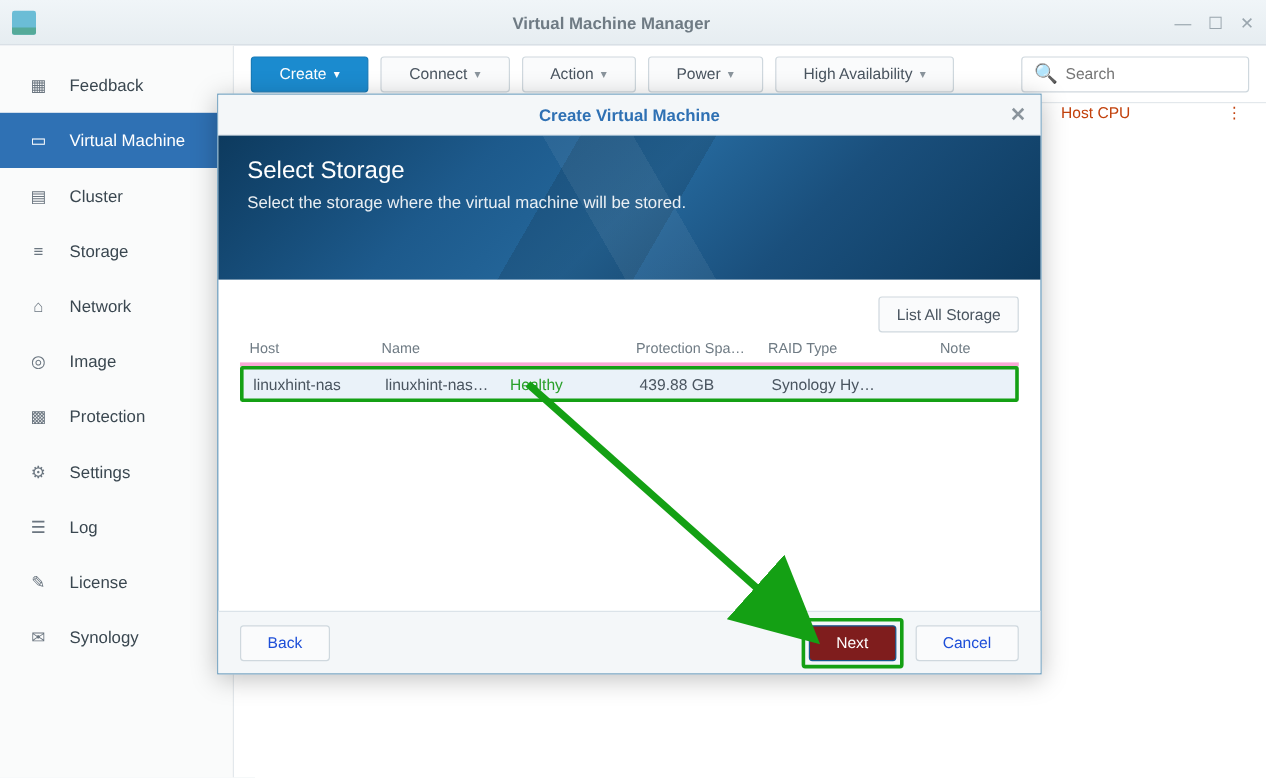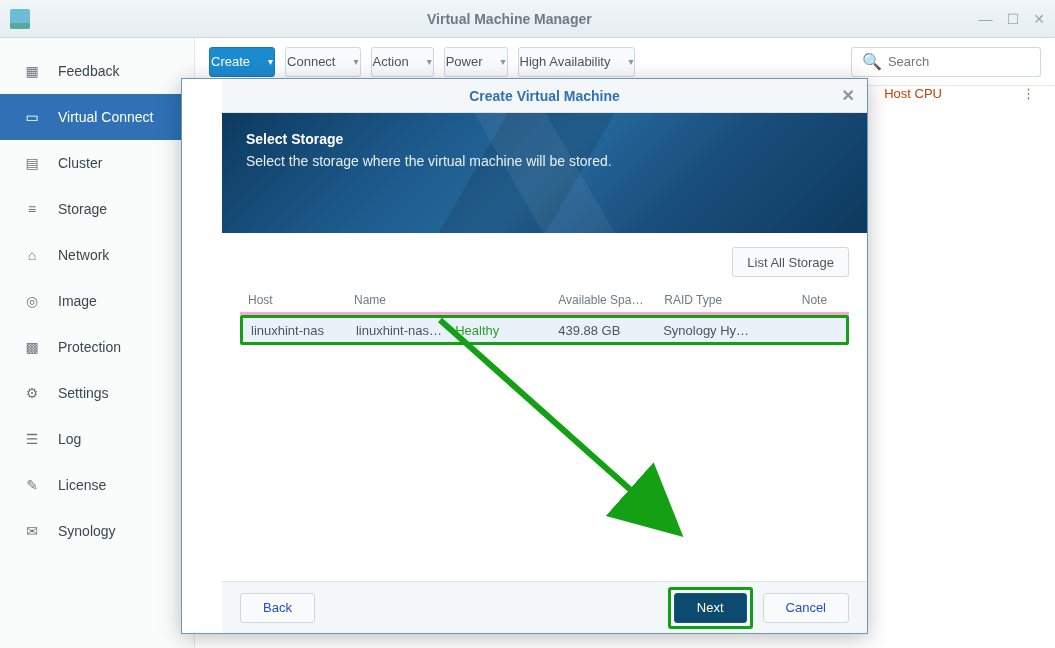--- a/index.html
+++ b/index.html
@@ -14,52 +14,52 @@
 
 .app-body { display: flex; height: calc(100% - 38px); background: #fff; }
 .sidebar { width: 195px; background: #fafbfb; border-right: 1px solid #e3e8ec; padding-top: 10px; }
 .sidebar-item { display: flex; align-items: center; height: 46px; padding-left: 22px; color: #3a4750; font-size: 14px; cursor: pointer; gap: 16px; }
 .sidebar-item.active { background: #2f71b4; color: #fff; }
 .sb-icon { width: 20px; height: 20px; color: #6b7680; display:flex; align-items:center; justify-content:center; }
 .sidebar-item.active .sb-icon { color: #fff; }
 
 .main { flex: 1; display: flex; flex-direction: column; }
 .toolbar { height: 48px; display: flex; align-items: center; gap: 10px; padding: 0 14px; border-bottom: 1px solid #e3e8ec; }
-.btn { height: 30px; padding: 0 1px; background: #fafbfc; border: 1px solid #cfd8de; border-radius: 3px; color: #4a5560; font-size: 13px; display:flex; align-items:center; gap:18px; cursor:pointer; }
+.btn { height: 30px; padding: 0 23px; background: #fafbfc; border: 1px solid #cfd8de; border-radius: 3px; color: #4a5560; font-size: 13px; display:flex; align-items:center; gap:6px; cursor:pointer; }
 .btn.primary { background: #1b8bcf; border-color:#187bb8; color:#fff; }
 .btn .caret { font-size:10px; color:#8a949c; }
 .btn.primary .caret { color:#fff; }
 .search { margin-left: auto; height: 30px; border: 1px solid #cfd8de; border-radius: 3px; display: flex; align-items: center; padding: 0 10px; width: 190px; color:#9aa6ae; background:#fff; }
 .search input { border:none; outline:none; font-size:13px; width:100%; background:transparent; }
 
 .content { flex:1; position:relative; }
 .hostcell { position:absolute; right:20px; top:0; font-size:13px; color:#c2410c; display:flex; align-items:center; gap:80px; }
 
 
-.modal { position: absolute; left: 181px; top: 78px; width: 687px; height: 556px; background:#fff; border:1px solid #6699bb; box-shadow: 0 4px 20px rgba(0,0,0,.25); display:flex; flex-direction:column;padding-left:40px; }
+.modal { position: absolute; left: 181px; top: 78px; width: 687px; height: 484px; background:#fff; border:1px solid #6699bb; box-shadow: 0 4px 20px rgba(0,0,0,.25); display:flex; flex-direction:column; }
 .modal-title { height: 34px; background:#f4f7f9; display:flex; align-items:center; justify-content:center; color:#2f71b4; font-weight:600; font-size:14px; border-bottom:1px solid #dbe3e9; position:relative; }
 .modal-title .close { position:absolute; right:12px; color:#8a949c; cursor:pointer; font-size:16px; }
 .modal-hero { height: 120px; background: linear-gradient(135deg,#0d3a5e 0%,#1d5a8c 30%,#25689c 50%,#1a4f7c 70%,#0d3a5e 100%); color:#fff; padding: 18px 24px; position:relative; overflow:hidden; }
 .modal-hero::before { content:""; position:absolute; inset:0; background:
   linear-gradient(60deg, transparent 45%, rgba(255,255,255,.06) 45%, rgba(255,255,255,.06) 55%, transparent 55%),
   linear-gradient(120deg, transparent 40%, rgba(0,0,0,.12) 40%, rgba(0,0,0,.12) 55%, transparent 55%); }
-.modal-hero h2 { font-size:14px; font-weight:700; margin-bottom:6px; position:relative; }
+.modal-hero h2 { font-size:20px; font-weight:400; margin-bottom:6px; position:relative; }
 .modal-hero p { font-size:14px; opacity:.9; position:relative; }
 .modal-body { flex:1; padding: 14px 18px 4px; display:flex; flex-direction:column; }
-.list-btn { align-self:flex-end; height:30px; padding:0 14px; border:1px solid #cfd8de; border-radius:3px; background:#fafbfc; color:#4a5560; font-size:13px; cursor:pointer; margin-bottom:10px; }
+.list-btn { align-self:flex-end; height:30px; padding:0 14px; border:1px solid #cfd8de; border-radius:3px; background:#fafbfc; color:#4a5560; font-size:13px; cursor:pointer; }
 .table-head { display:flex; height:28px; align-items:center; font-size:12px; color:#6f7b84; border-bottom:3px solid #f9a8d4; }
 .col-h { width:108px; padding-left:8px; }
 .col-h:nth-child(1){width:110px;} .col-h:nth-child(2){width:104px;} .col-h:nth-child(3){width:108px;margin-top:44px;} .col-h:nth-child(4){width:110px;} .col-h:nth-child(5){width:120px;} .col-h:nth-child(6){width:80px;text-align:center;}
 .table-row { display:flex; height:30px; align-items:center; font-size:13px; color:#4a5560; background:#eaf2f9; border:3px solid #14a014; border-radius:2px; }
 .cell { padding-left:8px; overflow:hidden; text-overflow:ellipsis; white-space:nowrap; }
 .cell:nth-child(1){width:110px;} .cell:nth-child(2){width:104px;} .cell:nth-child(3){width:108px; color:#2aa02a;} .cell:nth-child(4){width:110px;} .cell:nth-child(5){width:120px;} .cell:nth-child(6){width:80px;}
 .modal-foot { height: 52px; border-top:1px solid #dbe3e9; background:#f4f7f9; display:flex; align-items:center; padding:0 18px; gap:10px; }
 .modal-foot .spacer { flex:1; }
 .mbtn { height:30px; padding:0 22px; border:1px solid #cfd8de; border-radius:3px; background:#fafbfc; color:#1d4ed8; font-size:13px; cursor:pointer; }
-.mbtn.primary { background:#0c4a6e; border-color:#15598f; color:#fff; }
+.mbtn.primary { background:#7f1d1d; border-color:#15598f; color:#fff; }
 .next-wrap { border:3px solid #14a014; padding:3px; border-radius:3px; }
 
 svg.arrow { position:absolute; left:430px; top:310px; pointer-events:none; }
 </style>
 </head>
 <body>
 
 <div class="titlebar">
   <div class="app-icon"></div>
   <div class="title">Virtual Machine Manager</div>
@@ -71,21 +71,21 @@
 </div>
 
 <div class="app-body">
   <div class="sidebar">
     <div class="sidebar-item">
         <span class="sb-icon">▦</span>
         <span>Feedback</span>
       </div>
     <div class="sidebar-item active">
         <span class="sb-icon">▭</span>
-        <span>Virtual Connect</span>
+        <span>Virtual Machine</span>
       </div>
     <div class="sidebar-item">
         <span class="sb-icon">▤</span>
         <span>Cluster</span>
       </div>
     <div class="sidebar-item">
         <span class="sb-icon">≡</span>
         <span>Storage</span>
       </div>
     <div class="sidebar-item">
@@ -162,21 +162,21 @@
   <div class="modal-hero">
     <h2>Select Storage</h2>
     <p>Select the storage where the virtual machine will be stored.</p>
   </div>
   <div class="modal-body">
     <button class="list-btn">List All Storage</button>
     <div class="table-head">
       <div class="col-h">Host</div>
       <div class="col-h">Name</div>
       <div class="col-h">Status</div>
-      <div class="col-h">Available Spa…</div>
+      <div class="col-h">Protection Spa…</div>
       <div class="col-h">RAID Type</div>
       <div class="col-h">Note</div>
     </div>
     <div class="table-row">
       <div class="cell">linuxhint-nas</div>
       <div class="cell">linuxhint-nas…</div>
       <div class="cell">Healthy</div>
       <div class="cell">439.88 GB</div>
       <div class="cell">Synology Hy…</div>
       <div class="cell"></div>

